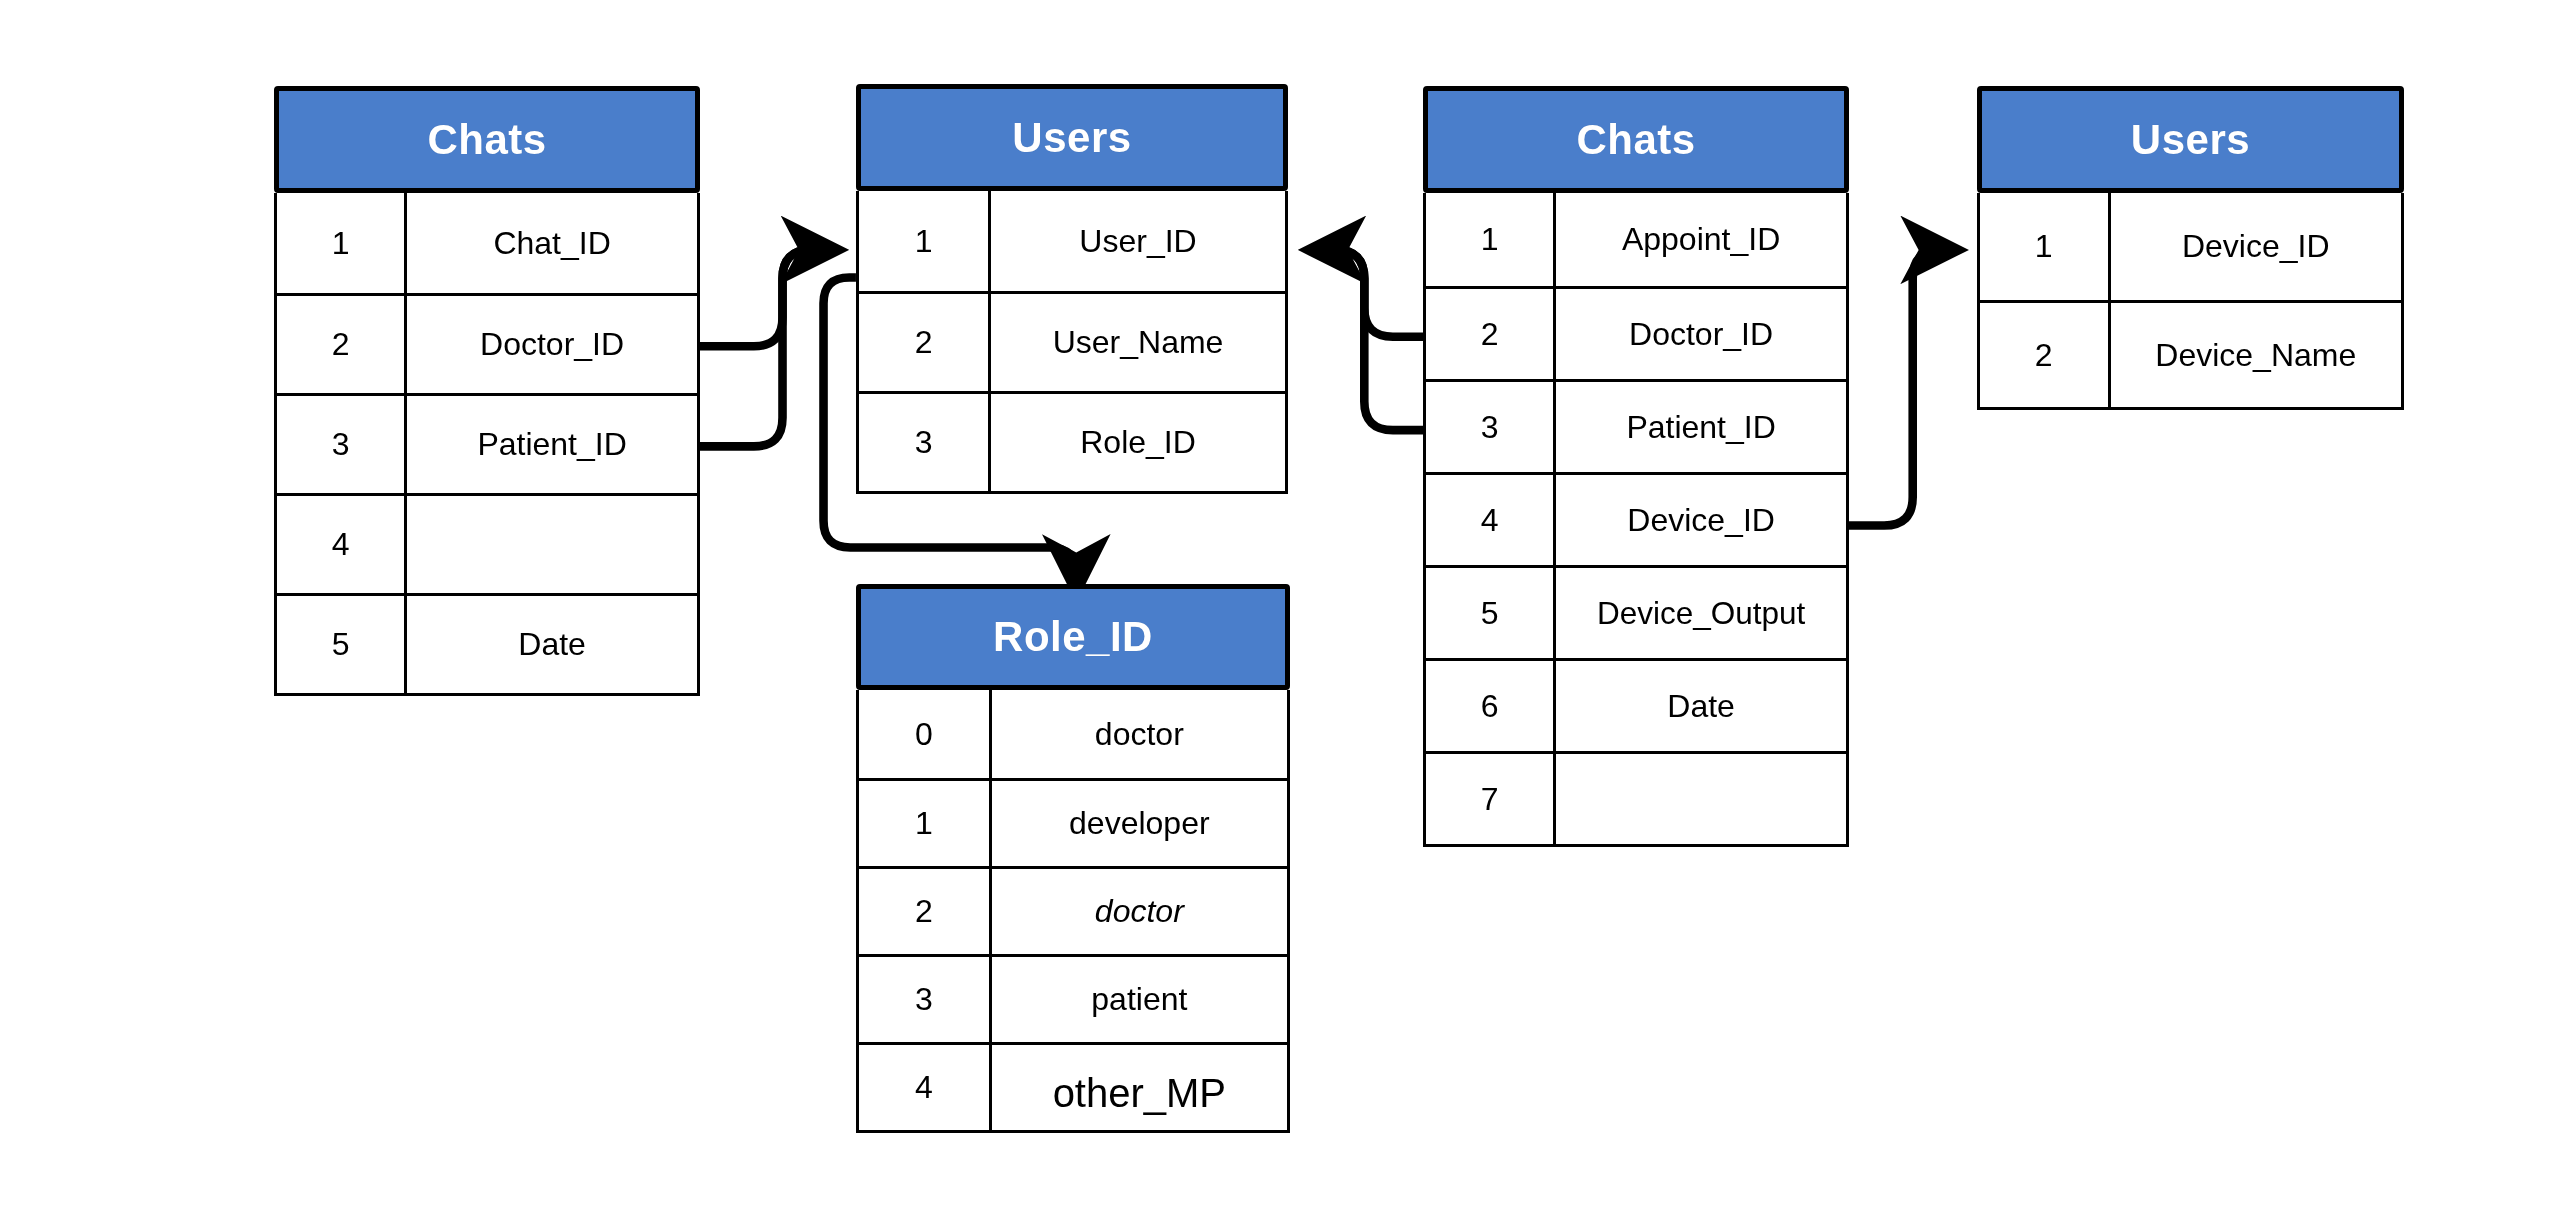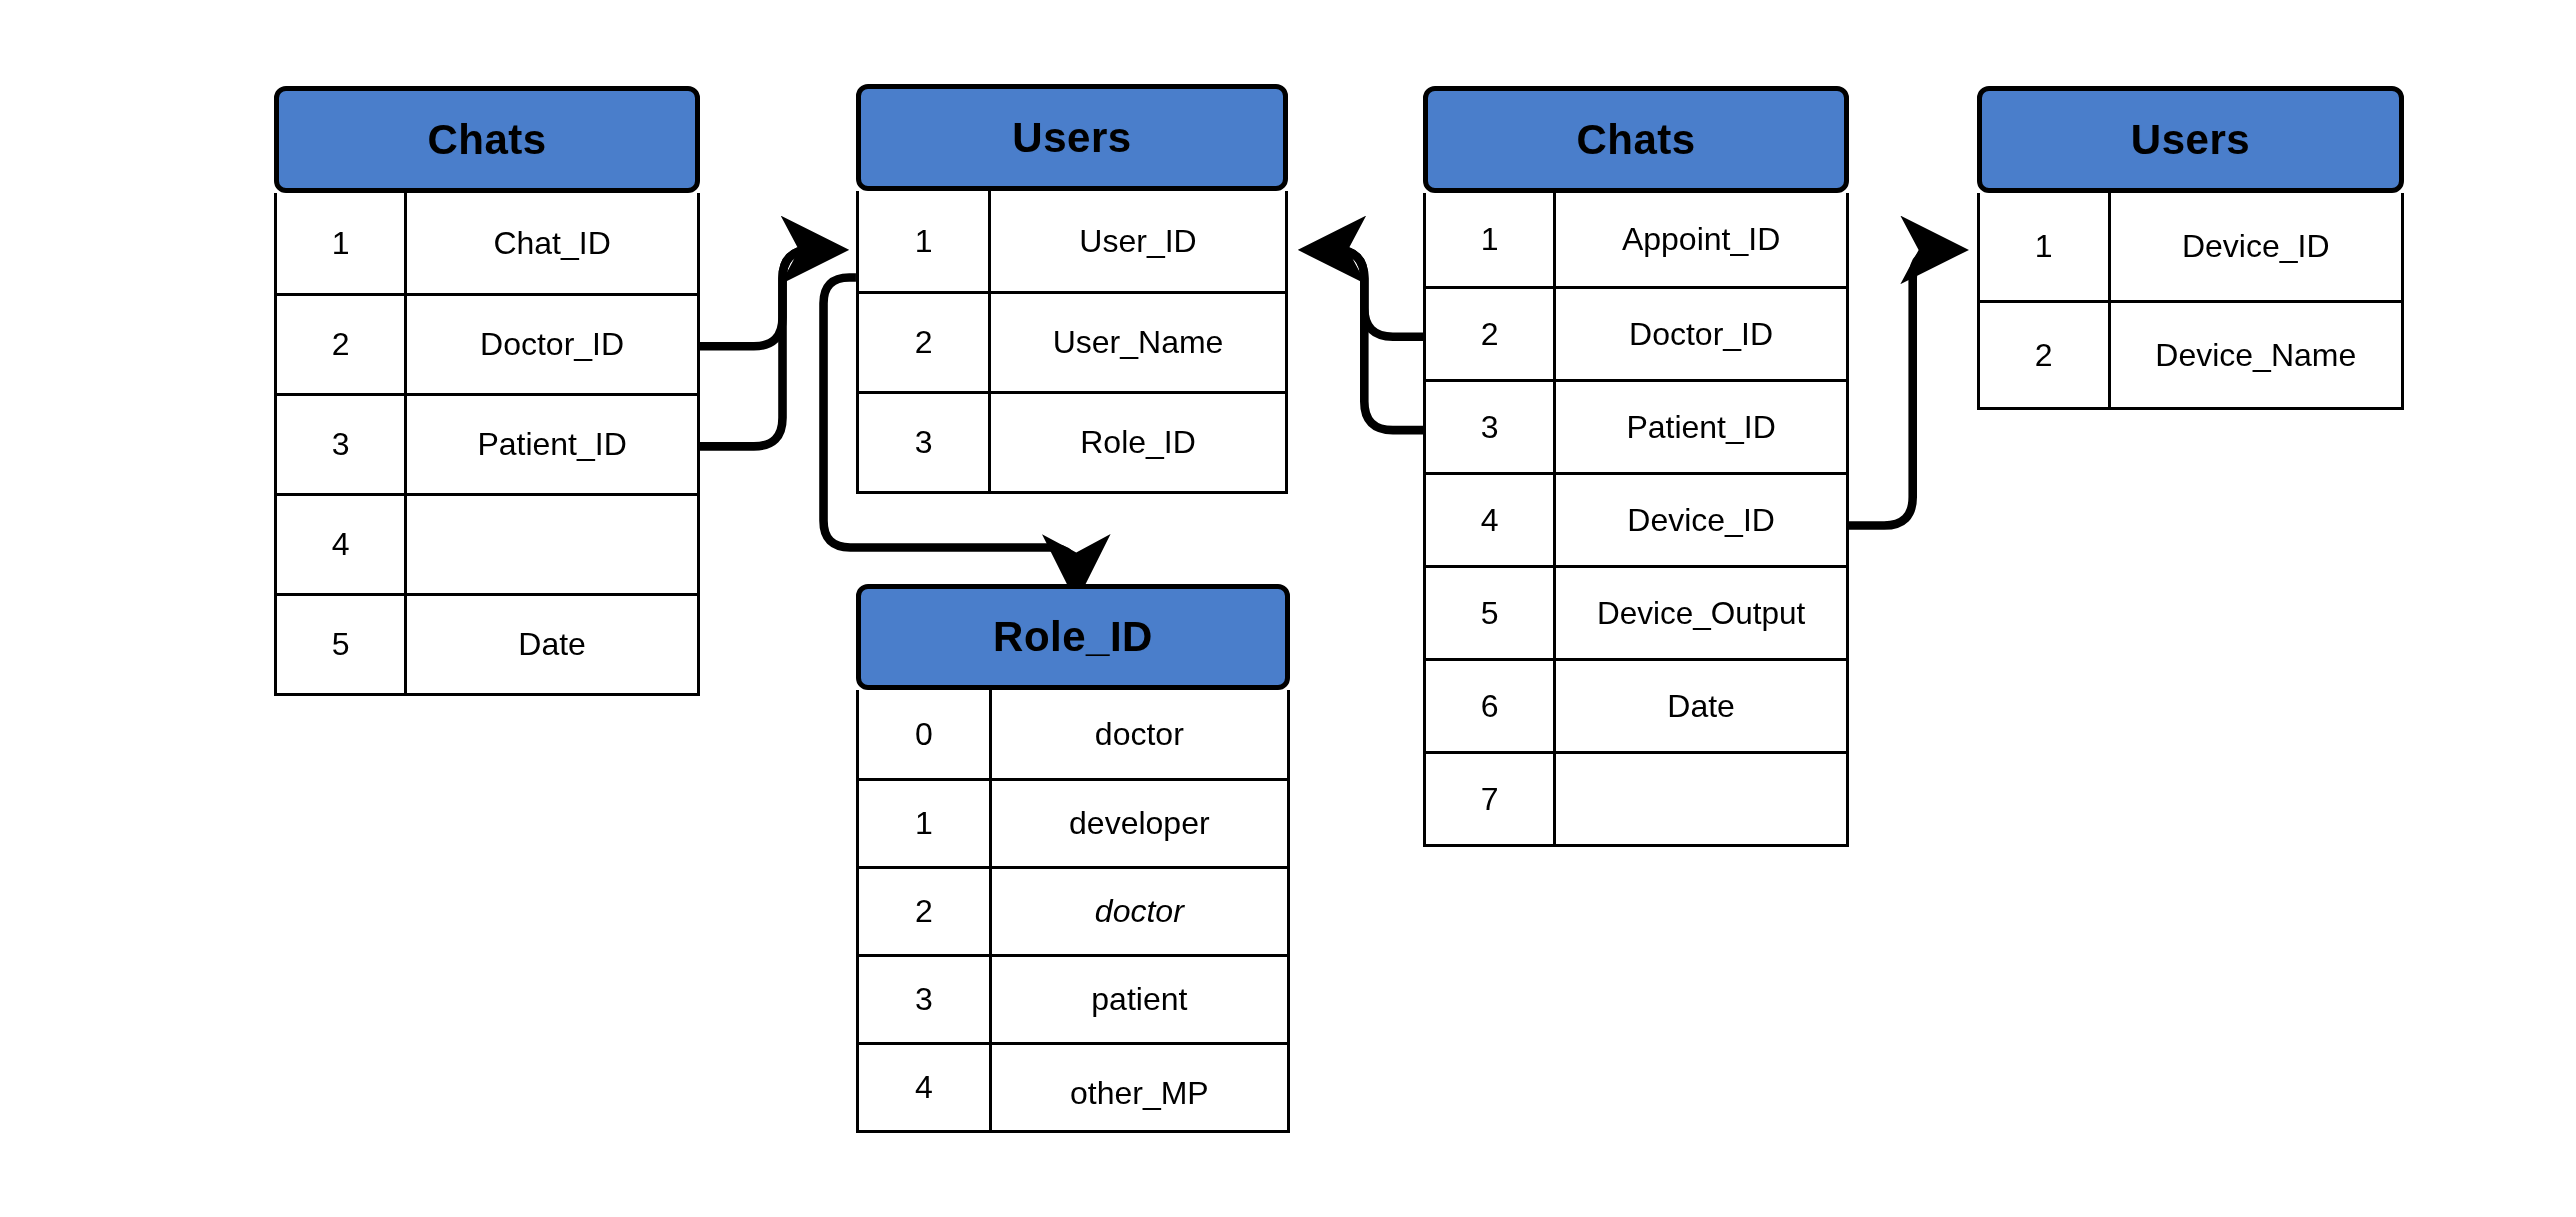--- a/index.html
+++ b/index.html
@@ -32,22 +32,22 @@
   .entity {
     position: absolute;
     box-sizing: border-box;
     z-index: 2;
     background: #ffffff;
   }
   .entity-header {
     box-sizing: border-box;
     background: #4a7ecb;
     border: 5.7px solid #000000;
-    border-radius: 12px;
-    color: #000000;
+    border-radius: 4px;
+    color: #ffffff;
     font-weight: bold;
     display: flex;
     align-items: center;
     justify-content: center;
     letter-spacing: 0.5px;
     text-shadow: 0 0 1px rgba(0,0,0,0.15);
   }
   .entity-rows {
     box-sizing: border-box;
     border-left: 3.8px solid #000000;
@@ -172,21 +172,21 @@
       <div class="entity-row" style="height:88px;">
         <div class="cell-idx" style="font-size:32px;">2</div>
         <div class="cell-name" style="font-size:32px;font-style:italic;">doctor</div>
       </div>
       <div class="entity-row" style="height:88px;">
         <div class="cell-idx" style="font-size:32px;">3</div>
         <div class="cell-name" style="font-size:32px;">patient</div>
       </div>
       <div class="entity-row" style="height:88px;">
         <div class="cell-idx" style="font-size:32px;">4</div>
-        <div class="cell-name" style="font-size:32px;margin-top:12px;">other_MP</div>
+        <div class="cell-name" style="font-size:40px;margin-top:12px;">other_MP</div>
       </div>
     </div>
   </div>
 
   <div class="entity" style="left:1423px; top:86px; width:426px;">
     <div class="entity-header" style="height:107px; font-size:42px;">Chats</div>
     <div class="entity-rows">
       <div class="entity-row" style="height:93px;">
         <div class="cell-idx" style="font-size:32px;">1</div>
         <div class="cell-name" style="font-size:32px;">Appoint_ID</div>

